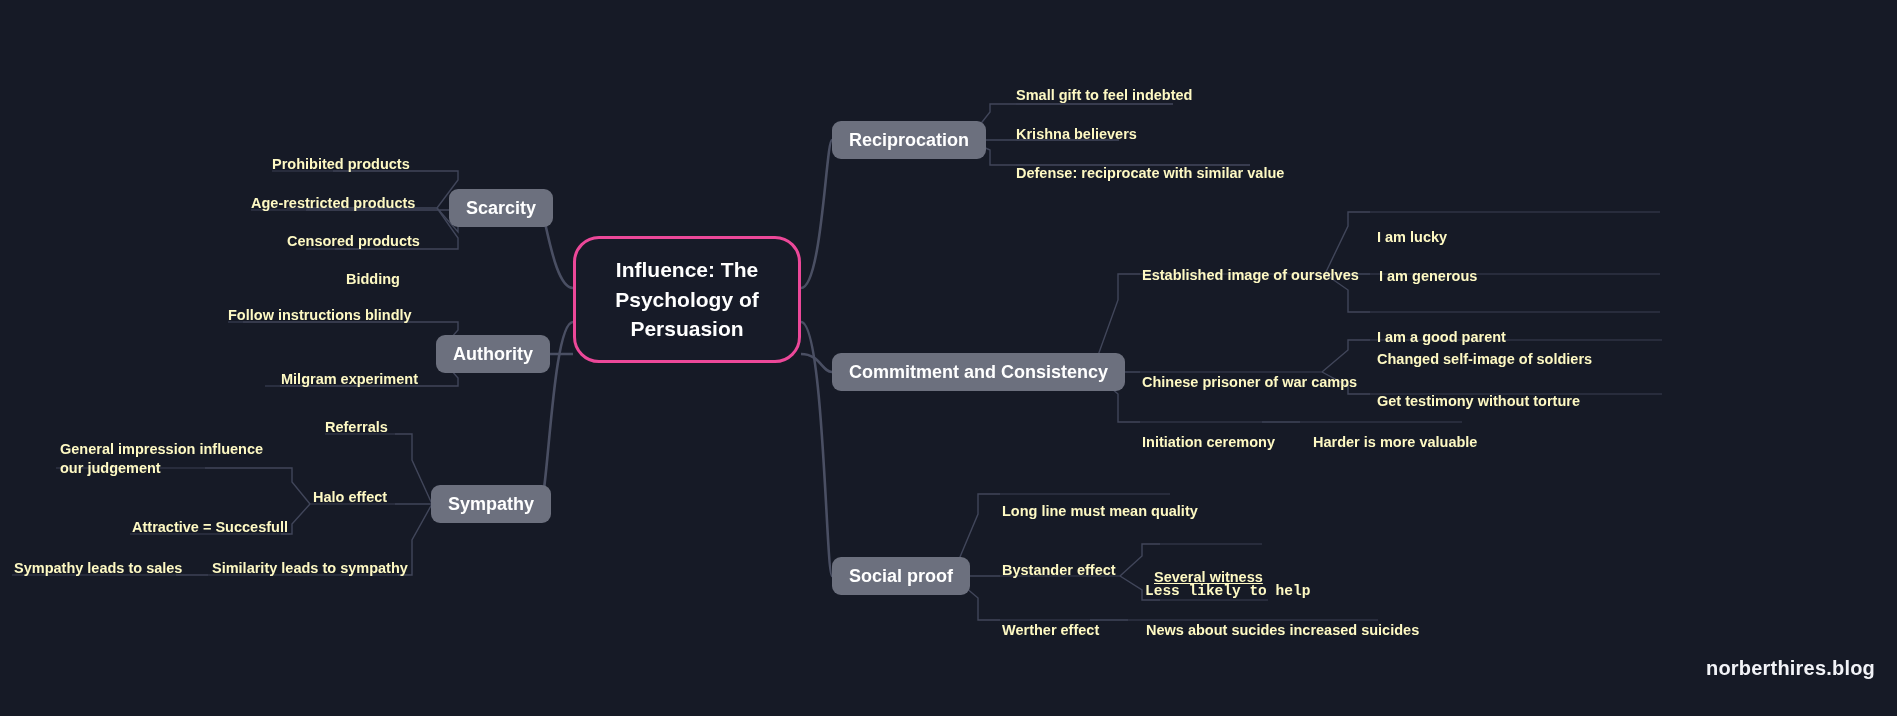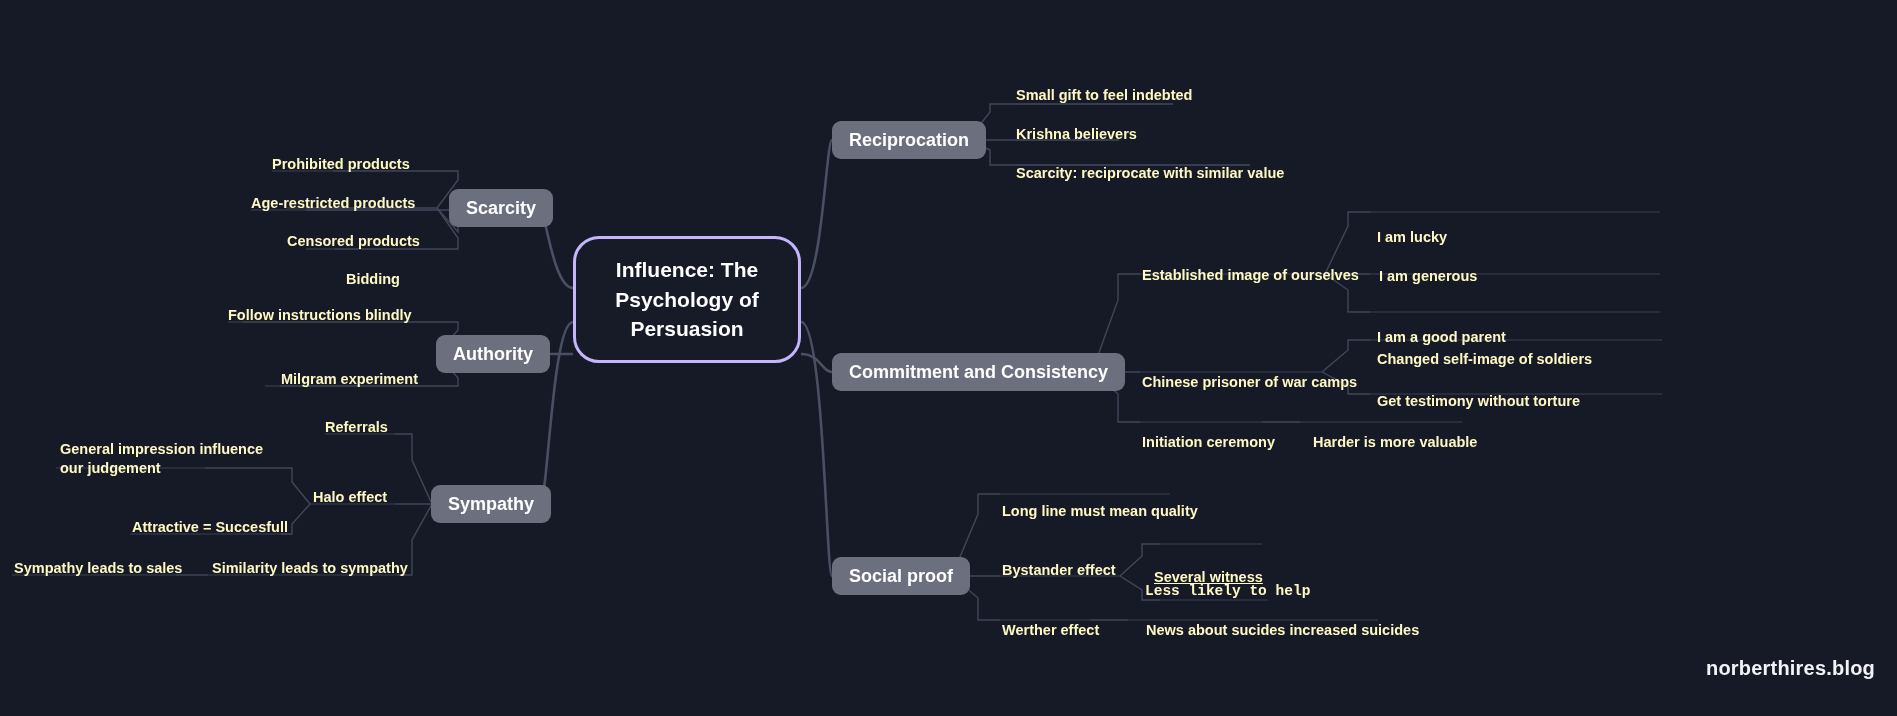--- a/index.html
+++ b/index.html
@@ -20,21 +20,21 @@
     top: 0; left: 0;
     width: 1897px;
     height: 716px;
     pointer-events: none;
   }
   
   .root-node {
     position: absolute;
     left: 573px; top: 236px;
     width: 228px; height: 127px;
-    border: 3px solid #c4b5fd;
+    border: 3px solid #ec4899;
     border-radius: 26px;
     background: #171b28;
     display: flex;
     align-items: center;
     justify-content: center;
     text-align: center;
     color: #ffffff;
     font-size: 21px;
     font-weight: bold;
     line-height: 1.42;
@@ -273,21 +273,21 @@
     <span>Sympathy leads to sales</span>
   </div>
 
   <div class="leaf" style="left:1016px; top:86px;">
     <span>Small gift to feel indebted</span>
   </div>
   <div class="leaf" style="left:1016px; top:125px;">
     <span>Krishna believers</span>
   </div>
   <div class="leaf" style="left:1016px; top:164px;">
-    <span>Scarcity: reciprocate with similar value</span>
+    <span>Defense: reciprocate with similar value</span>
   </div>
 
   <div class="leaf" style="left:1142px; top:266px;">
     <span>Established image of ourselves</span>
   </div>
   <div class="leaf" style="left:1377px; top:228px;">
     <span>I am lucky</span>
   </div>
   <div class="leaf" style="left:1379px; top:267px;">
     <span>I am generous</span>

